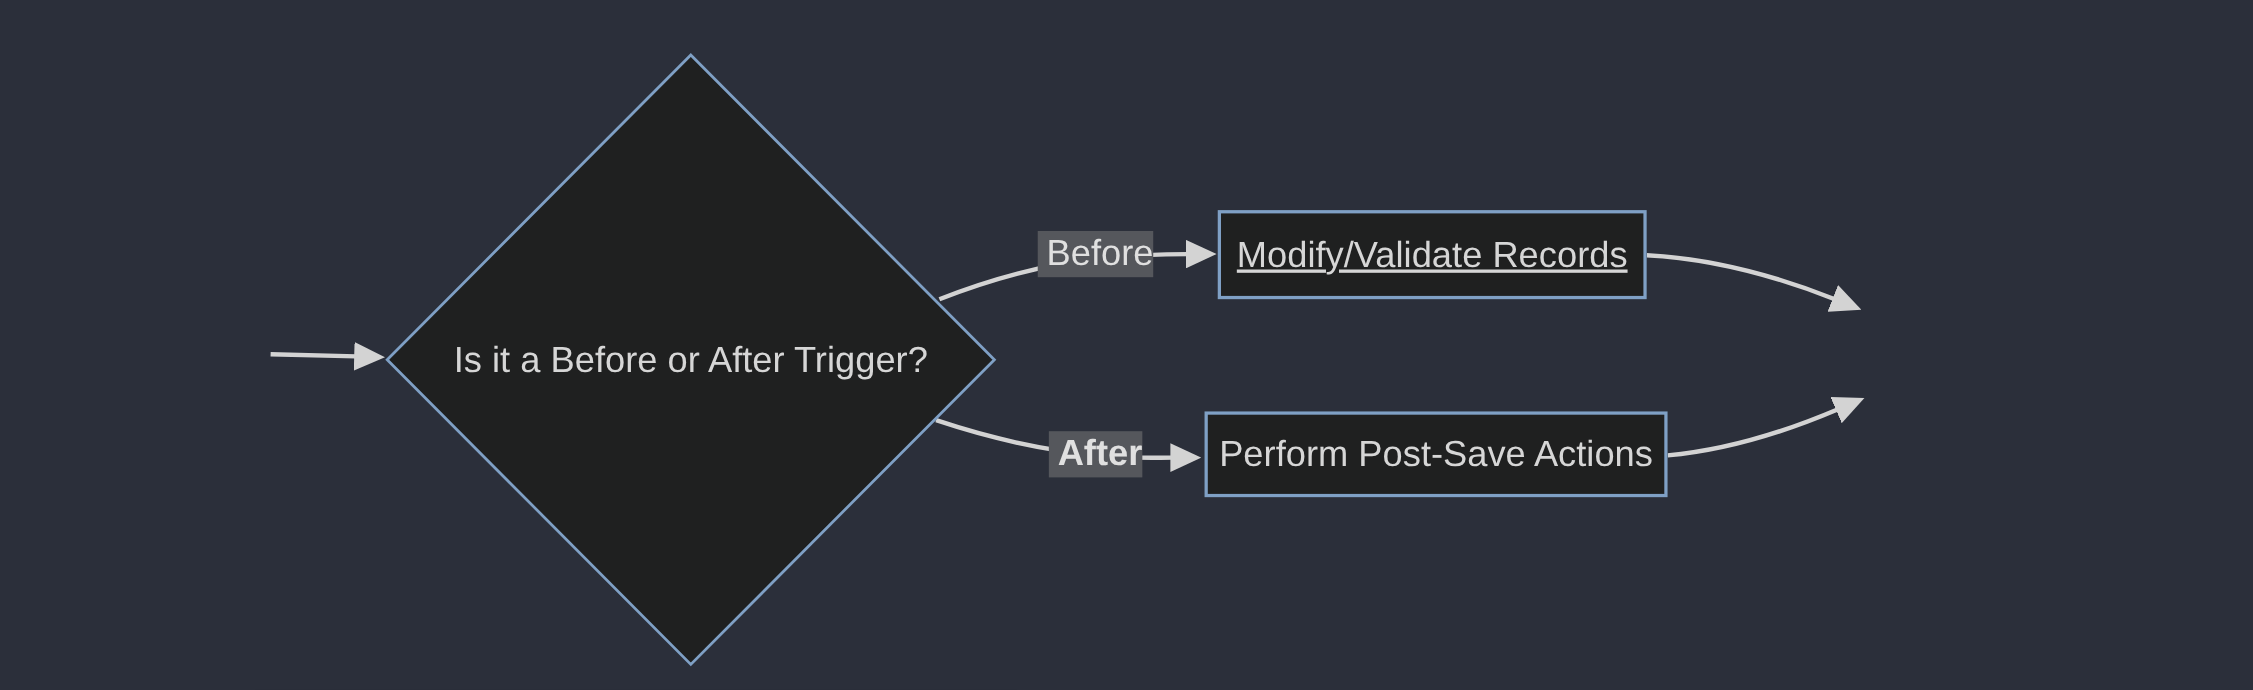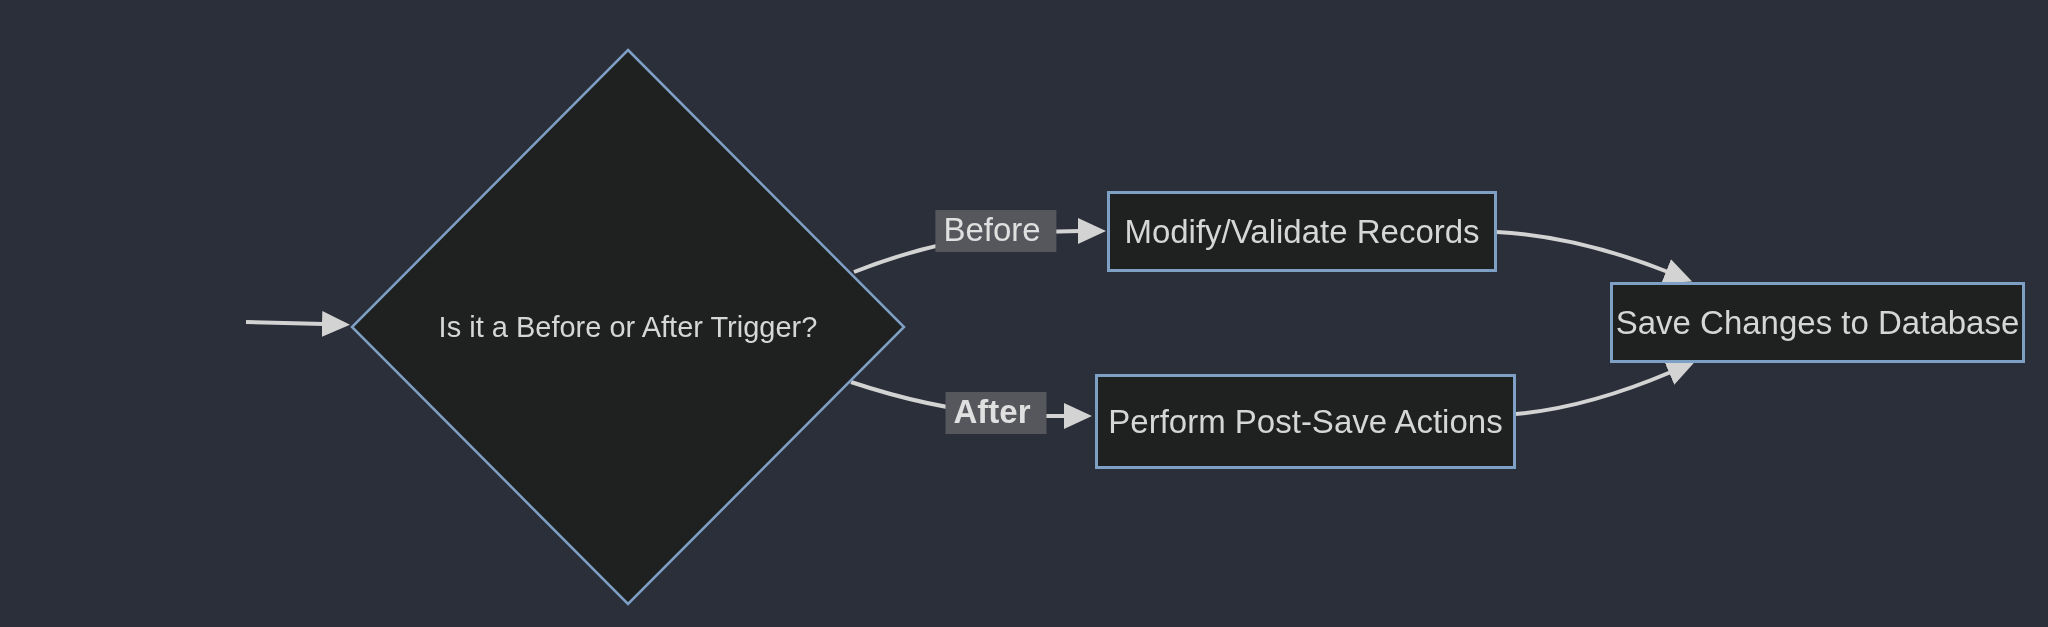--- a/index.html
+++ b/index.html
@@ -46,31 +46,31 @@
     align-items: center;
     justify-content: center;
     color: var(--text);
     font-size: 33px;
     white-space: nowrap;
   }
   .diamond-label {
     position: absolute;
     transform: translate(-50%, -50%);
     color: var(--text);
-    font-size: 29px;
+    font-size: 33px;
     white-space: nowrap;
     text-align: center;
   }
   .edge-label {
     position: absolute;
     transform: translate(-50%, -50%);
     background: var(--label-bg);
     color: var(--label-text);
     font-size: 33px;
-    padding: 1px 16px 3px 8px;
+    padding: 1px 0 3px 8px;
     white-space: nowrap;
   }
 </style>
 </head>
 <body>
 
 <div class="canvas">
 
   <svg class="edges-svg" viewBox="0 0 2048 627" xmlns="http://www.w3.org/2000/svg">
     <defs>
@@ -90,31 +90,28 @@
     <path class="edge" d="M 1516 414 C 1572 409, 1624 392, 1671 372" marker-end="url(#arrowhead)"></path>
 
     <polygon class="diamond-shape" points="628,50 904,327 628,604 352,327"></polygon>
   </svg>
 
 
   <div class="diamond-label" style="left:628px; top:327px;">
     <span>Is it a Before or After Trigger?</span>
   </div>
 
-  <div class="node" style="left:1107px; top:191px; width:390px; height:81px;">
+  <div class="node" style="left:1107px; top:191px; width:390px; height:81px;text-decoration:underline;">
     <span>Modify/Validate Records</span>
   </div>
 
-  <div class="node" style="left:1095px; top:374px; width:421px; height:95px;">
+  <div class="node" style="left:1095px; top:374px; width:421px; height:78px;">
     <span>Perform Post-Save Actions</span>
   </div>
 
-  <div class="node" style="left:1610px; top:282px; width:415px; height:81px;">
-    <span>Save Changes to Database</span>
-  </div>
 
   <div class="edge-label" style="left:996px; top:231px;">
     <span>Before</span>
   </div>
 
   <div class="edge-label" style="left:996px; top:413px;font-weight:bold;">
     <span>After</span>
   </div>
 
 </div>

